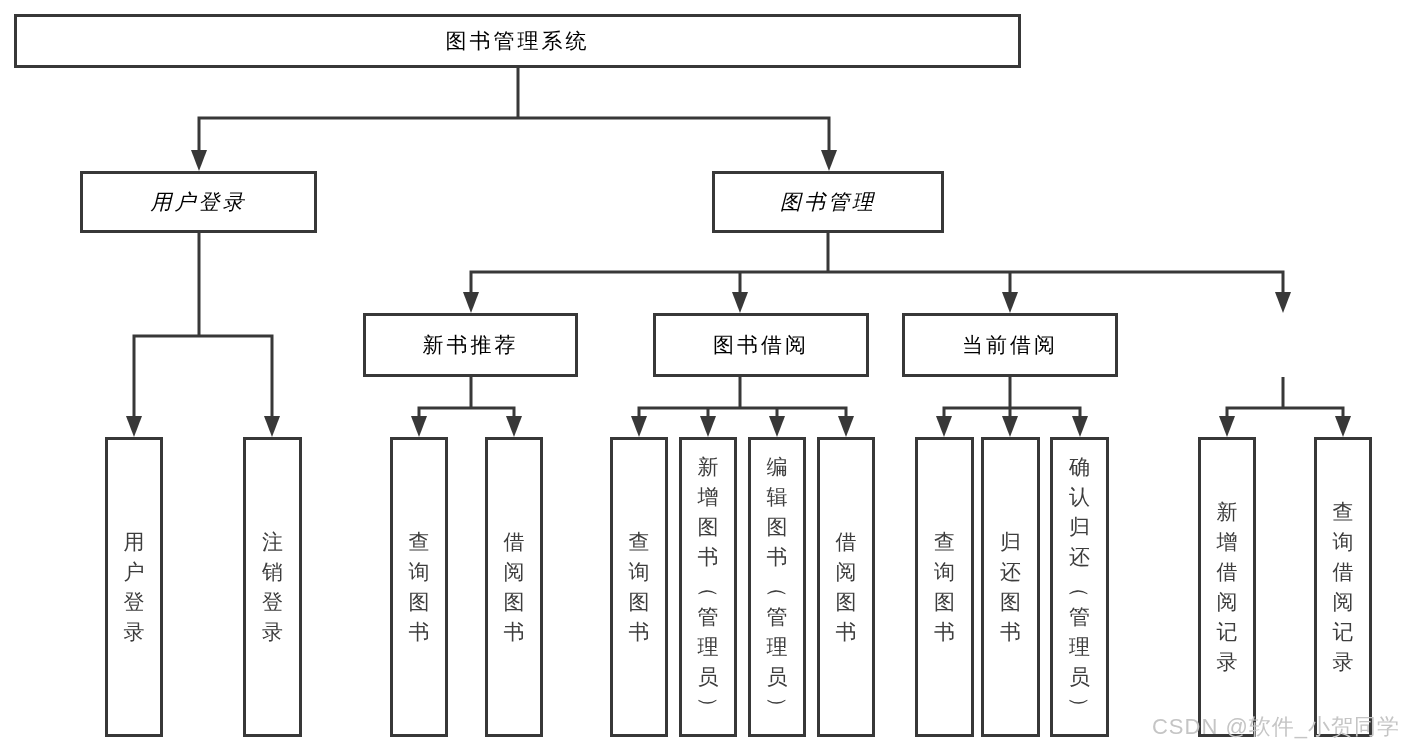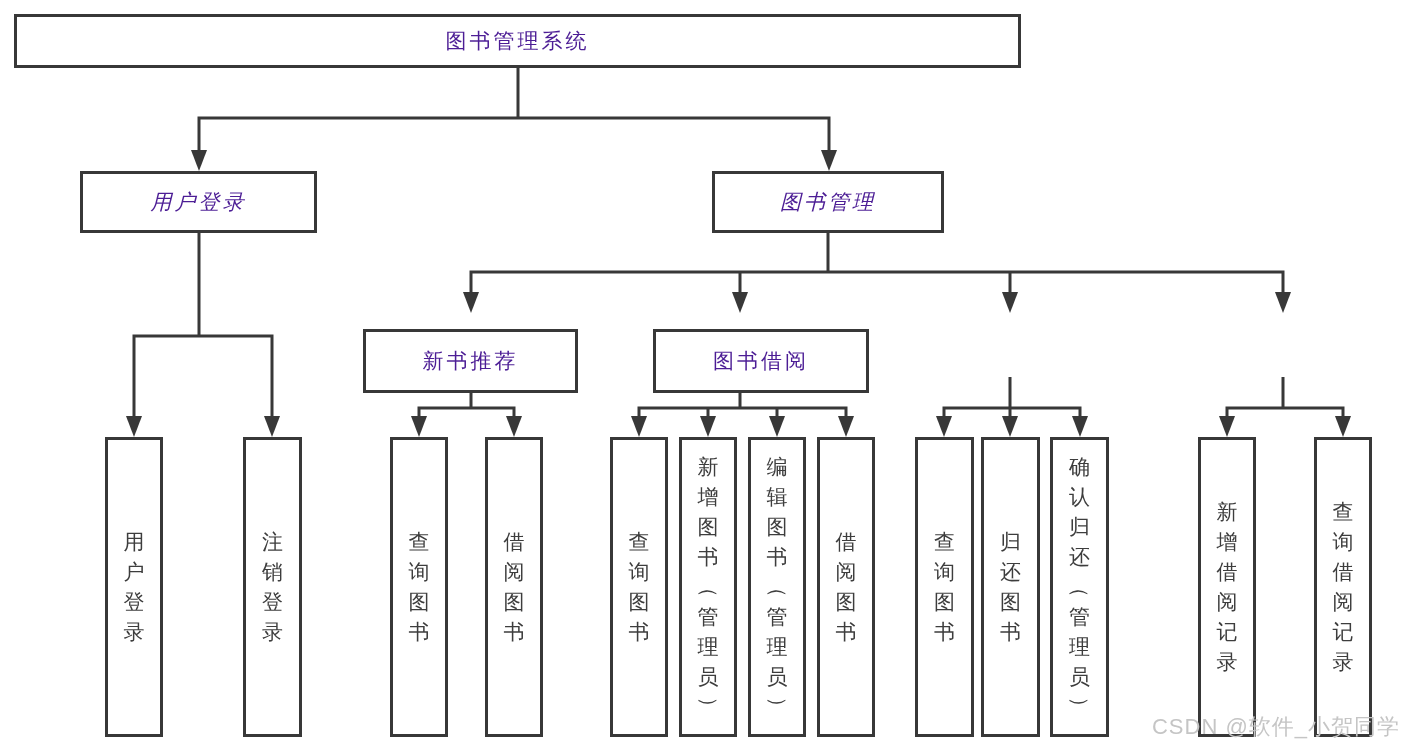--- a/index.html
+++ b/index.html
@@ -13,26 +13,26 @@
   .connectors {
     position:absolute; left:0; top:0;
     pointer-events:none;
   }
   .node {
     position:absolute;
     box-sizing:border-box;
     border:3px solid #383838;
     background:#ffffff;
     display:flex; align-items:center; justify-content:center;
-    font-size:21px; letter-spacing:3px; color:#4c1d95;
+    font-size:21px; letter-spacing:3px; color:#000000;
     white-space:nowrap;
   }
   .node-root { left:14px; top:14px; width:1007px; height:54px; }
   .lvl1 { top:171px; height:62px;font-style:italic; }
-  .lvl2 { top:313px; height:64px;margin-top:16px; }
+  .lvl2 { top:313px; height:64px; }
   .leaf {
     position:absolute;
     top:437px; height:300px;
     box-sizing:border-box;
     border:3px solid #383838;
     background:#ffffff;
     display:flex; align-items:center; justify-content:center;
   }
   .vtext { font-size:21px; color:#3d3d3d; }
   .vtext span { display:block; height:30px; line-height:30px; text-align:center; }
@@ -93,20 +93,23 @@
   <div class="node lvl1" style="left:712px;width:232px">
     <span>图书管理</span>
   </div>
 
   <div class="node lvl2" style="left:363px;width:215px">
     <span>新书推荐</span>
   </div>
   <div class="node lvl2" style="left:653px;width:216px">
     <span>图书借阅</span>
   </div>
+  <div class="node lvl2" style="left:902px;width:216px">
+    <span>当前借阅</span>
+  </div>
 
   <div class="leaf" style="left:105px;width:58px">
     <div class="vtext">
         <span>用</span>
         <span>户</span>
         <span>登</span>
         <span>录</span>
       </div>
   </div>
   <div class="leaf" style="left:243px;width:59px">

